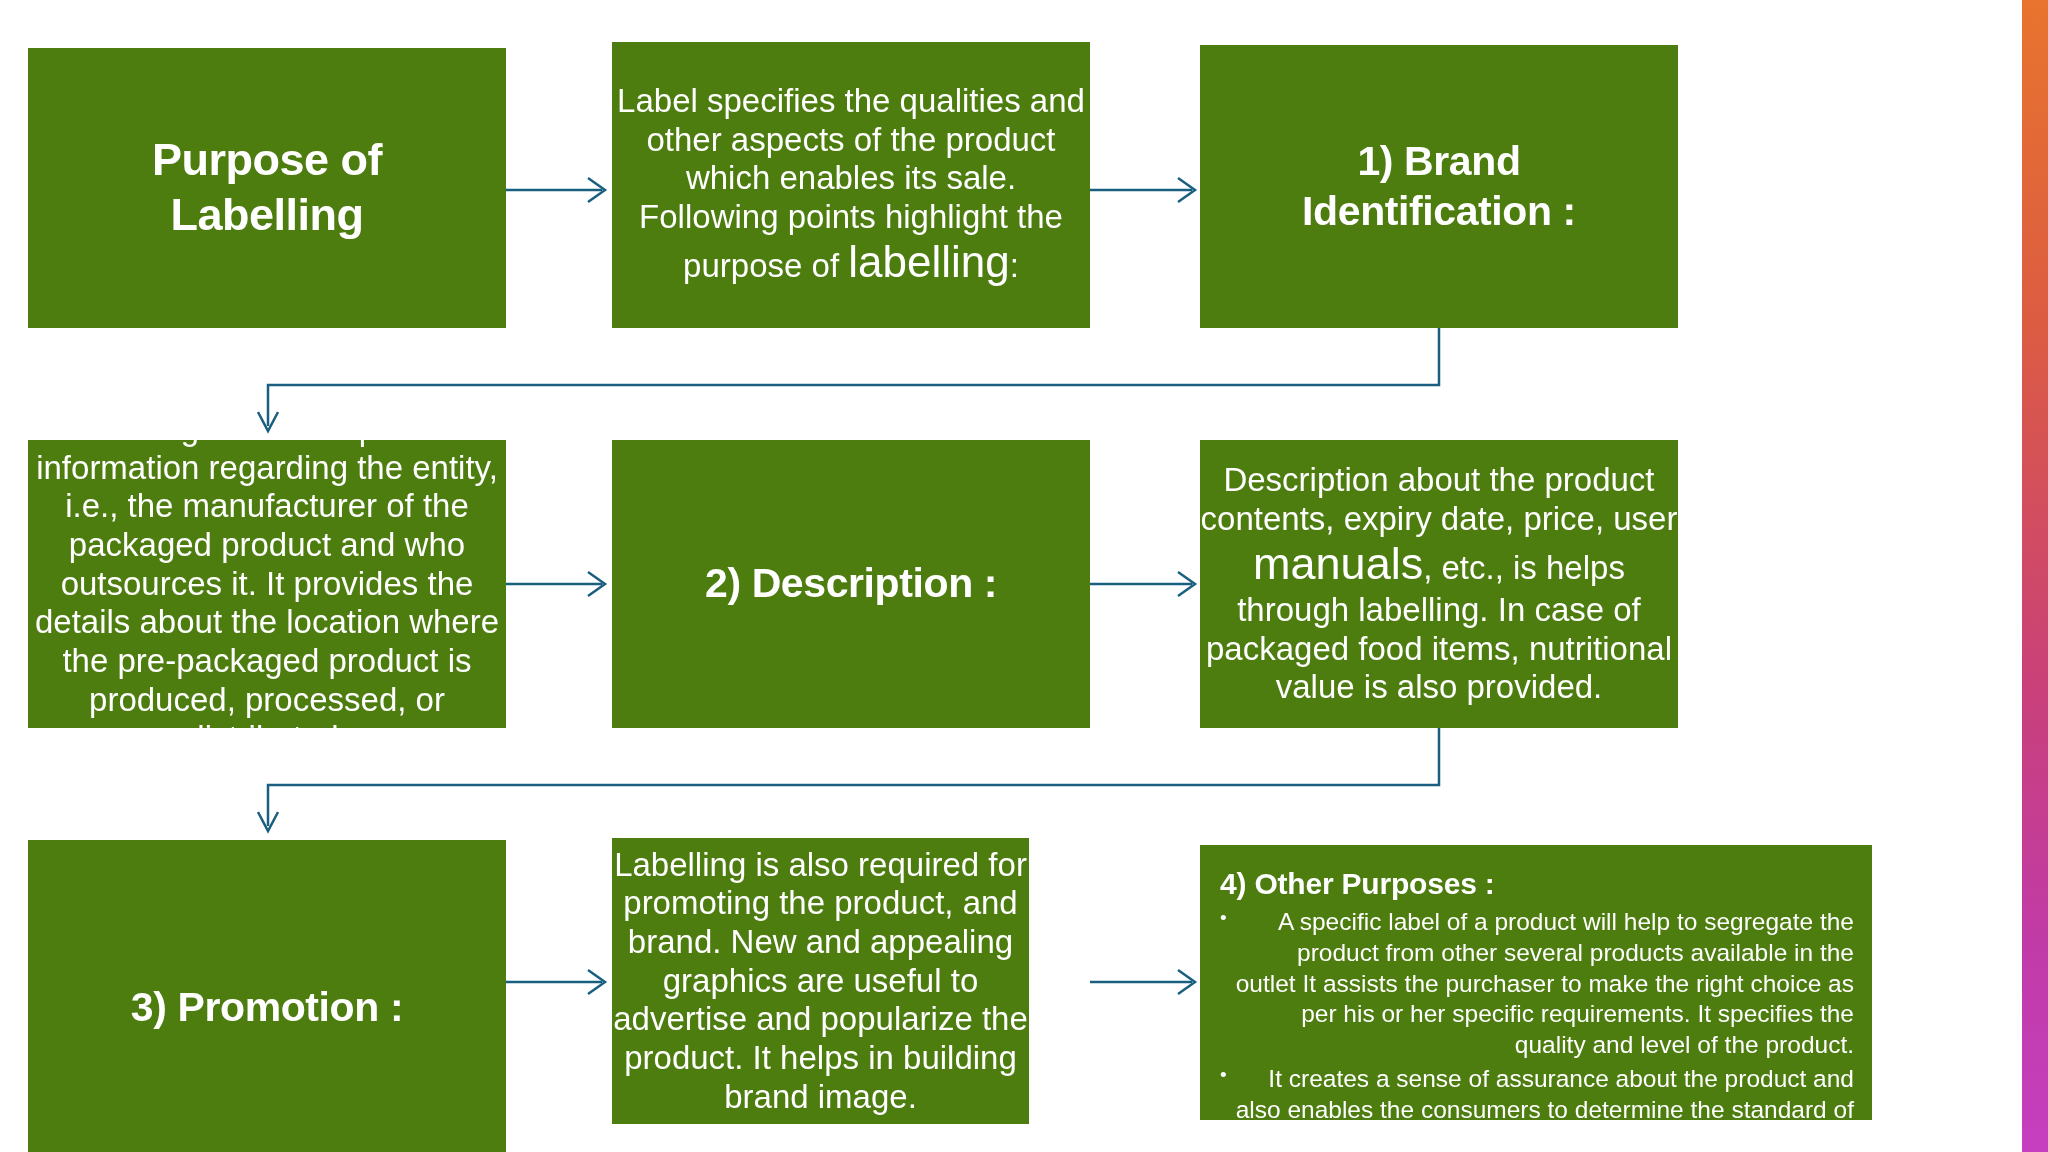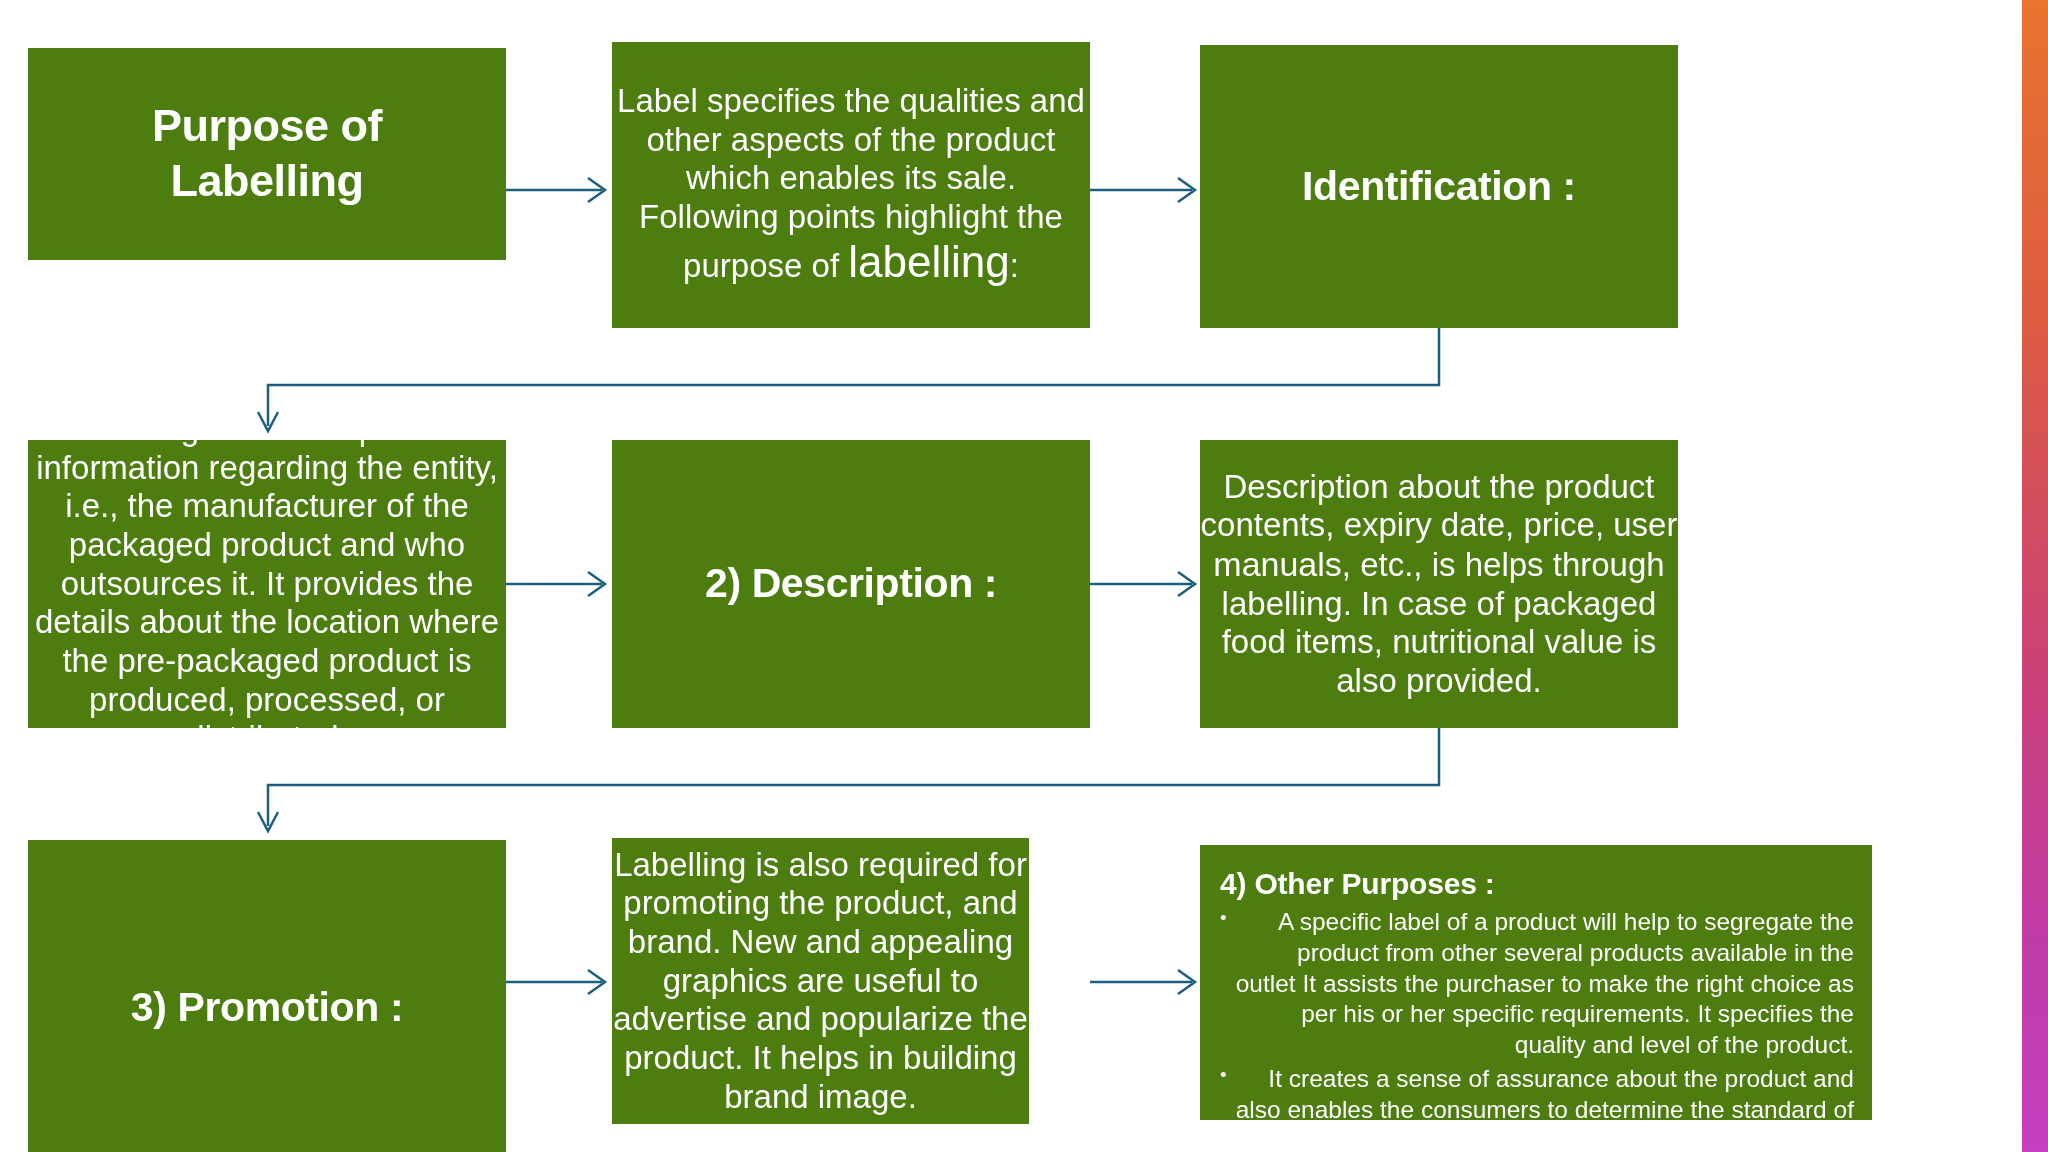--- a/index.html
+++ b/index.html
@@ -56,21 +56,21 @@
     letter-spacing: -0.5px;
   }
 
   
   .para .inner {
     font-size: 33px;
     line-height: 1.17;
     font-weight: normal;
   }
   .big-word { font-size: 44px; }
-  .mid-word { font-size: 34px; }
+  .mid-word { font-size: 45px; }
 
   
   .bullets {
     align-items: flex-start;
     justify-content: flex-start;
     padding: 22px 18px 2px 20px;
   }
   .bullets .inner { text-align: left; }
   .bullets h4 {
     margin: 0 0 6px 0;
@@ -103,36 +103,37 @@
   .conn {
     position: absolute;
   }
   .conn svg { display: block; overflow: visible; }
 </style>
 </head>
 <body>
 
 <div id="edge-strip"></div>
 
-<div class="fbox heading-lg" style="left:28px; top:48px; width:478px; height:212px;">
+<div class="fbox heading-lg" style="left:28px; top:48px; width:478px; height:280px;">
   <div class="inner">
     <div>Purpose of</div>
     <div>Labelling</div>
   </div>
 </div>
 
 <div class="fbox para" style="left:612px; top:42px; width:478px; height:286px;">
   <div class="inner">
     <span>Label specifies the qualities and other aspects of the product which enables its sale. Following points highlight the purpose of</span>
     <span class="big-word">labelling</span><span>:</span>
   </div>
 </div>
 
 <div class="fbox heading" style="left:1200px; top:45px; width:478px; height:283px;">
   <div class="inner">
+    <div>1) Brand</div>
     <div>Identification :</div>
   </div>
 </div>
 
 <div class="fbox para" style="left:28px; top:440px; width:478px; height:288px;">
   <div class="inner">Labelling is used to provide information regarding the entity, i.e., the manufacturer of the packaged product and who outsources it. It provides the details about the location where the pre-packaged product is produced, processed, or distributed.</div>
 </div>
 
 <div class="fbox heading" style="left:612px; top:440px; width:478px; height:288px;justify-content:center;">
   <div class="inner">2) Description :</div>

